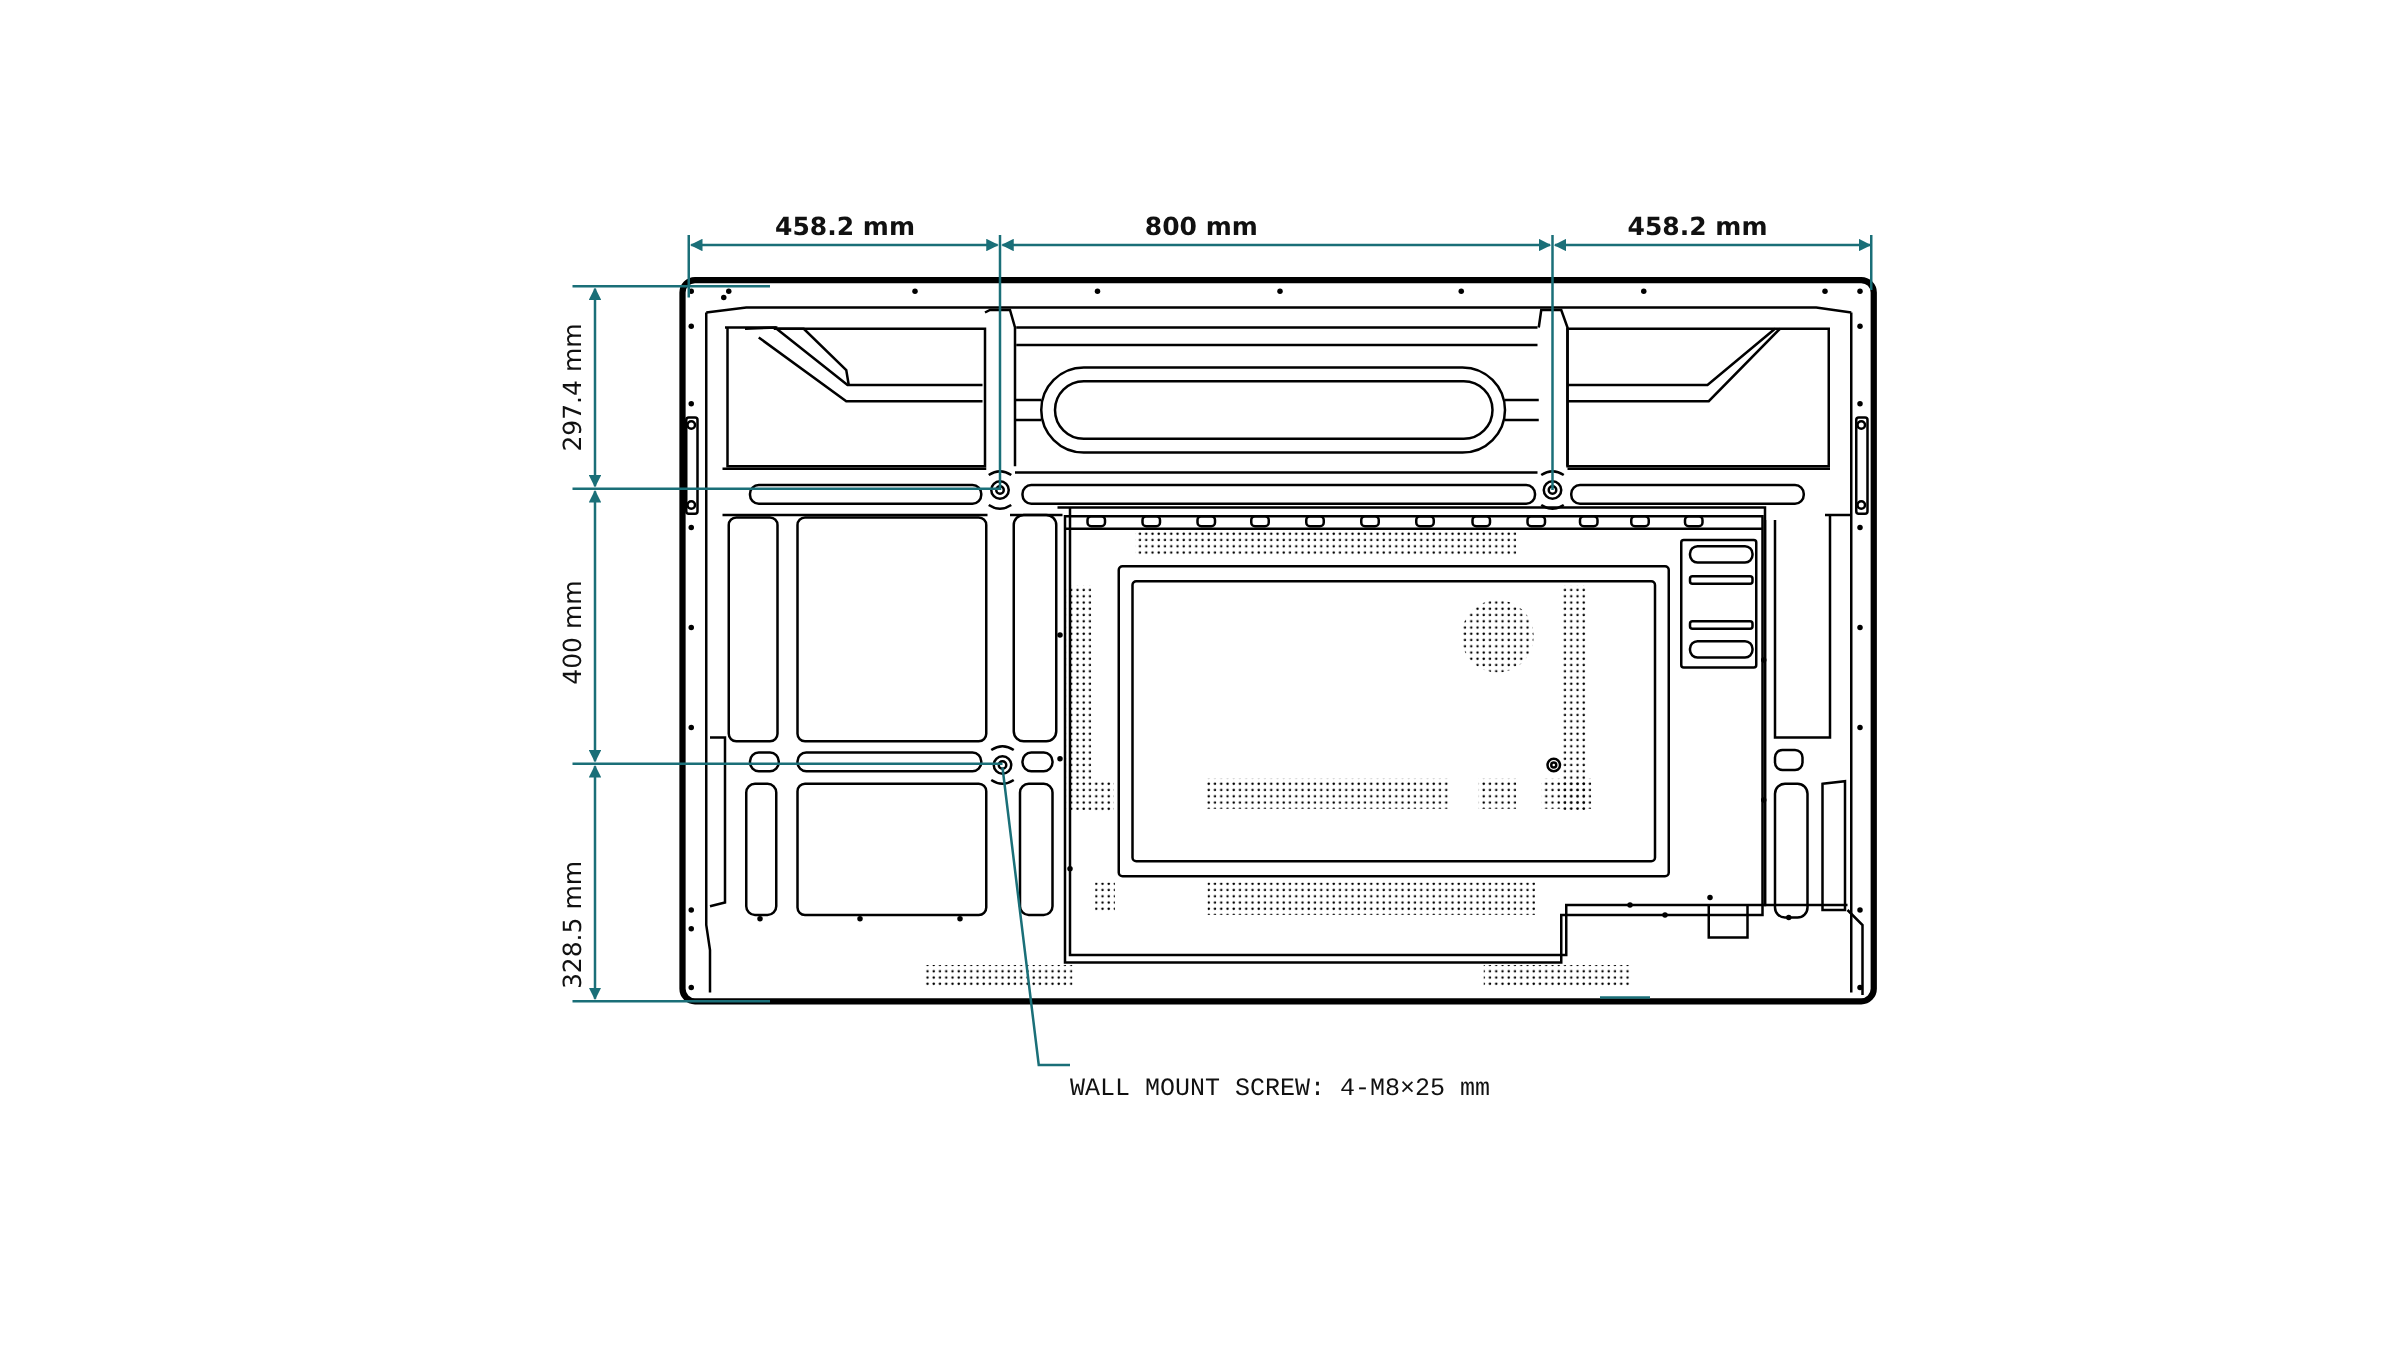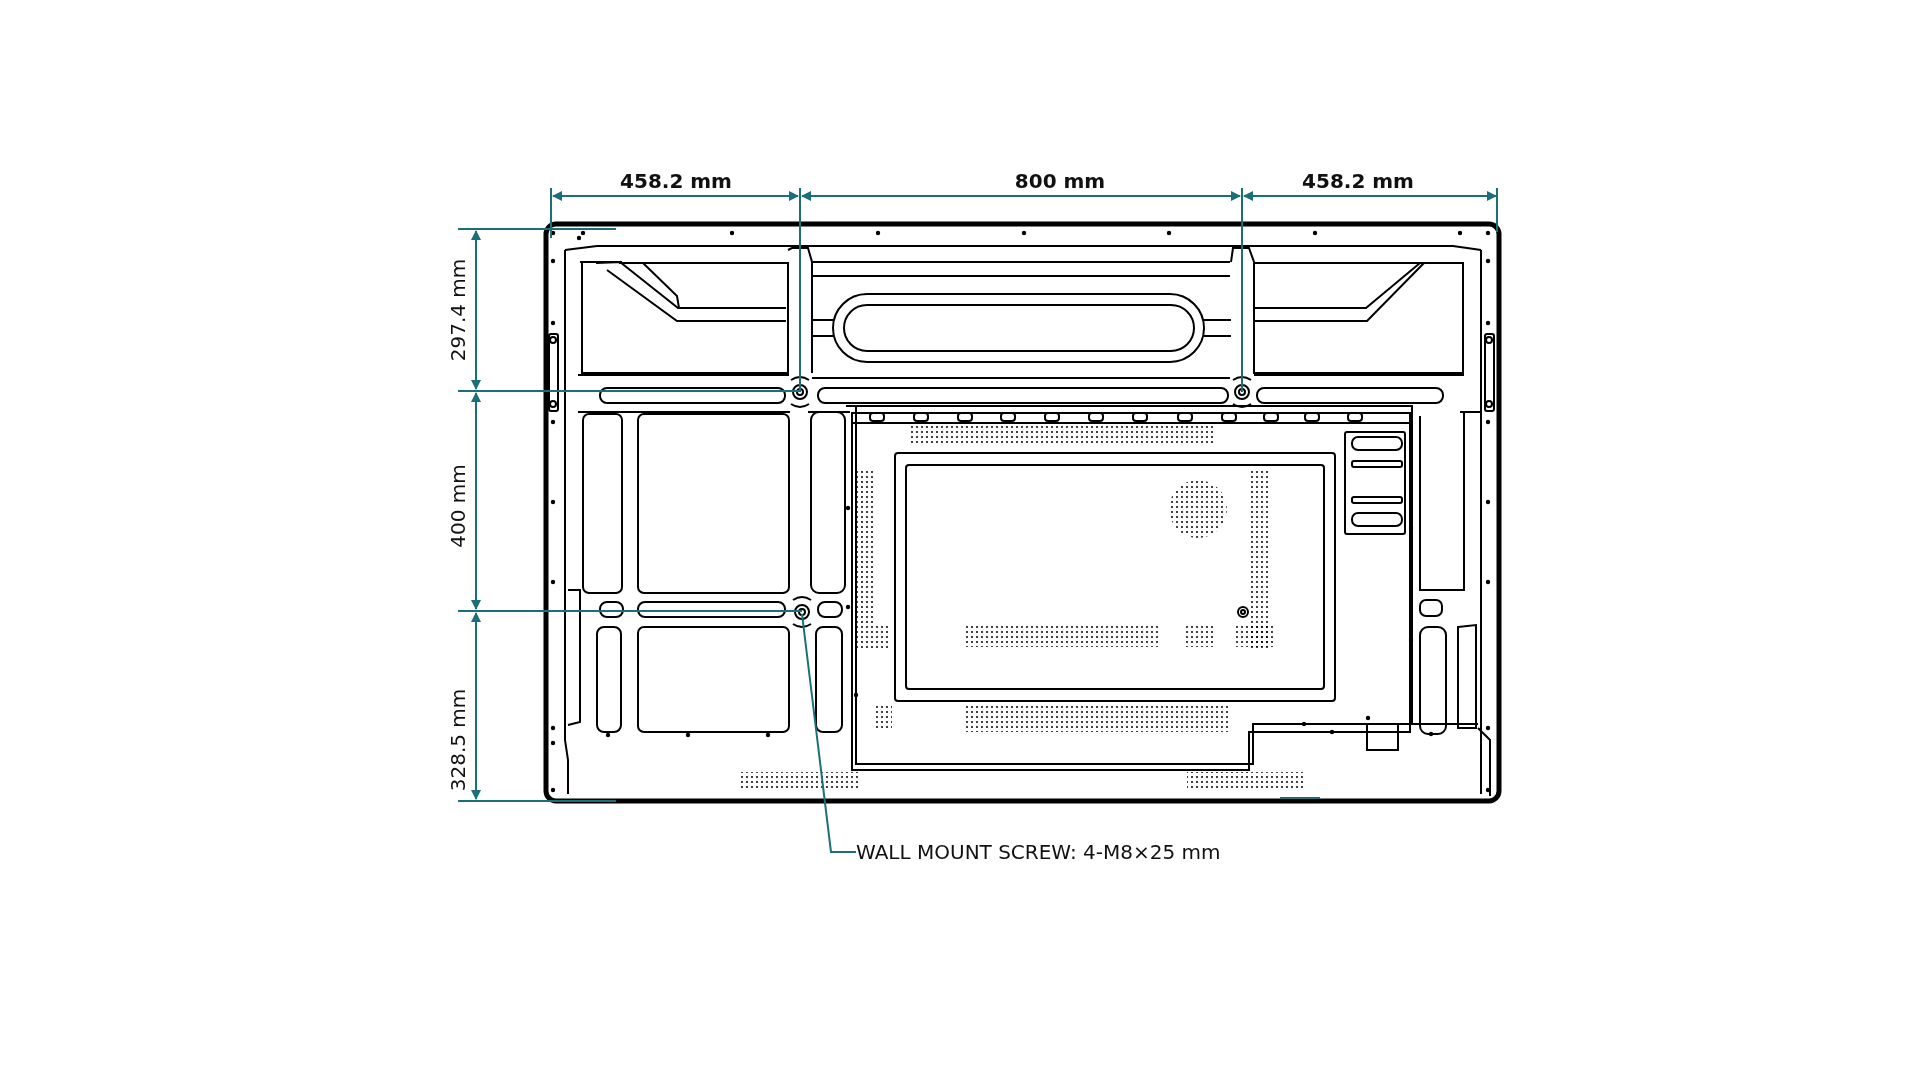--- a/index.html
+++ b/index.html
@@ -217,20 +217,20 @@
     <line x1="458" y1="391" x2="800" y2="391"></line>
     <line x1="458" y1="611" x2="802" y2="611"></line>
     <line x1="458" y1="801" x2="616" y2="801"></line>
     <line x1="1280" y1="798" x2="1320" y2="798"></line>
 
     <polyline points="802,614 831,852 856,852"></polyline>
   </g>
 </svg>
 
 <div class="dim-label dim-h" style="left:676px; top:169px;">458.2 mm</div>
-<div class="dim-label dim-h" style="left:1060px; top:169px;">800 mm</div>
+<div class="dim-label dim-h" style="left:961px; top:169px;">800 mm</div>
 <div class="dim-label dim-h" style="left:1358px; top:169px;">458.2 mm</div>
 
 <div class="dim-label dim-v" style="left:458px; top:310px;">297.4 mm</div>
 <div class="dim-label dim-v" style="left:458px; top:506px;">400 mm</div>
 <div class="dim-label dim-v" style="left:458px; top:740px;">328.5 mm</div>
 
-<div class="callout" style="left:856px; top:840px;">WALL MOUNT SCREW: 4-M8×25 mm</div>
+<div class="callout" style="left:856px; top:860px;font-family:Liberation Mono, monospace;">WALL MOUNT SCREW: 4-M8×25 mm</div>
 
 </body></html>

